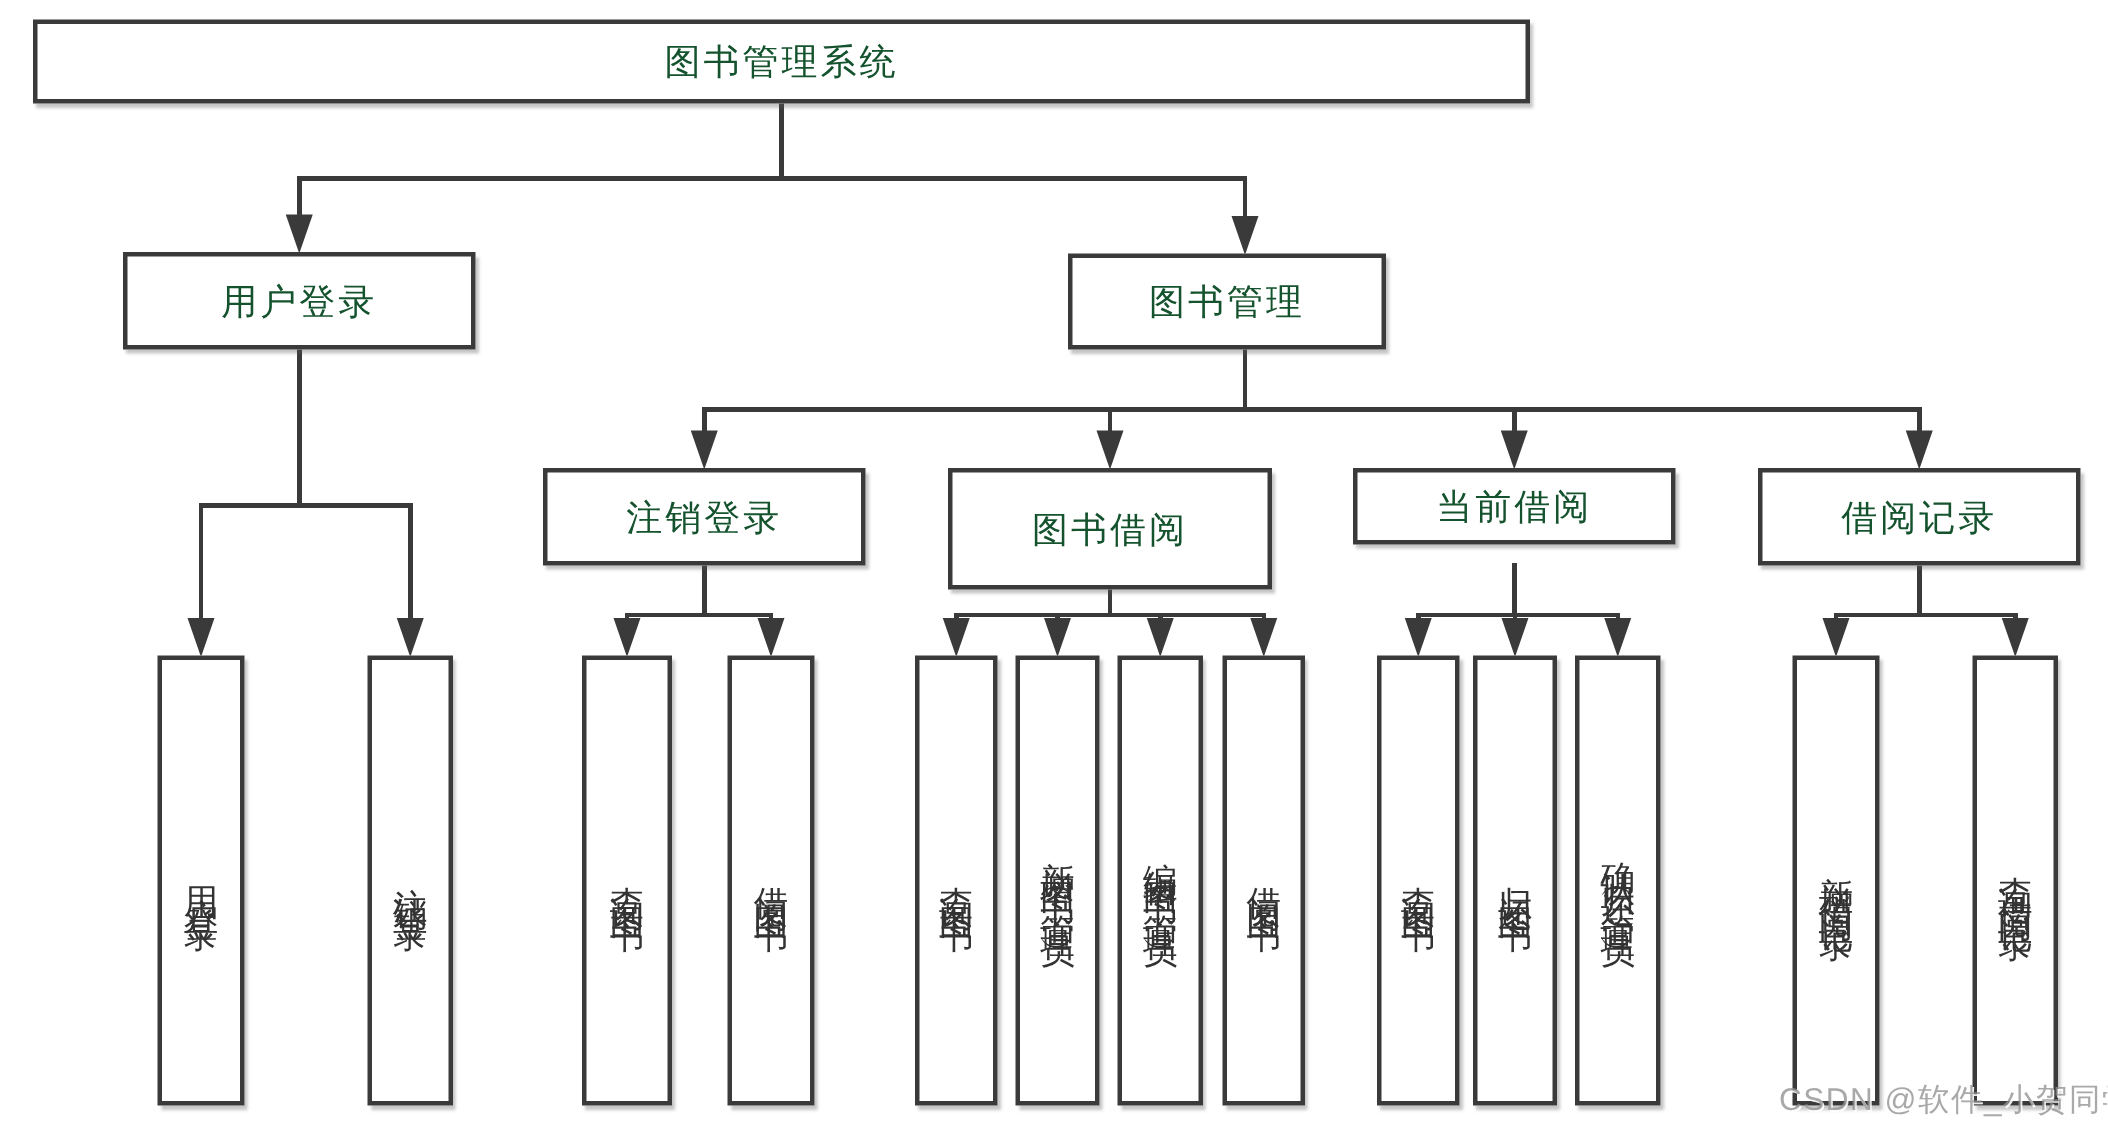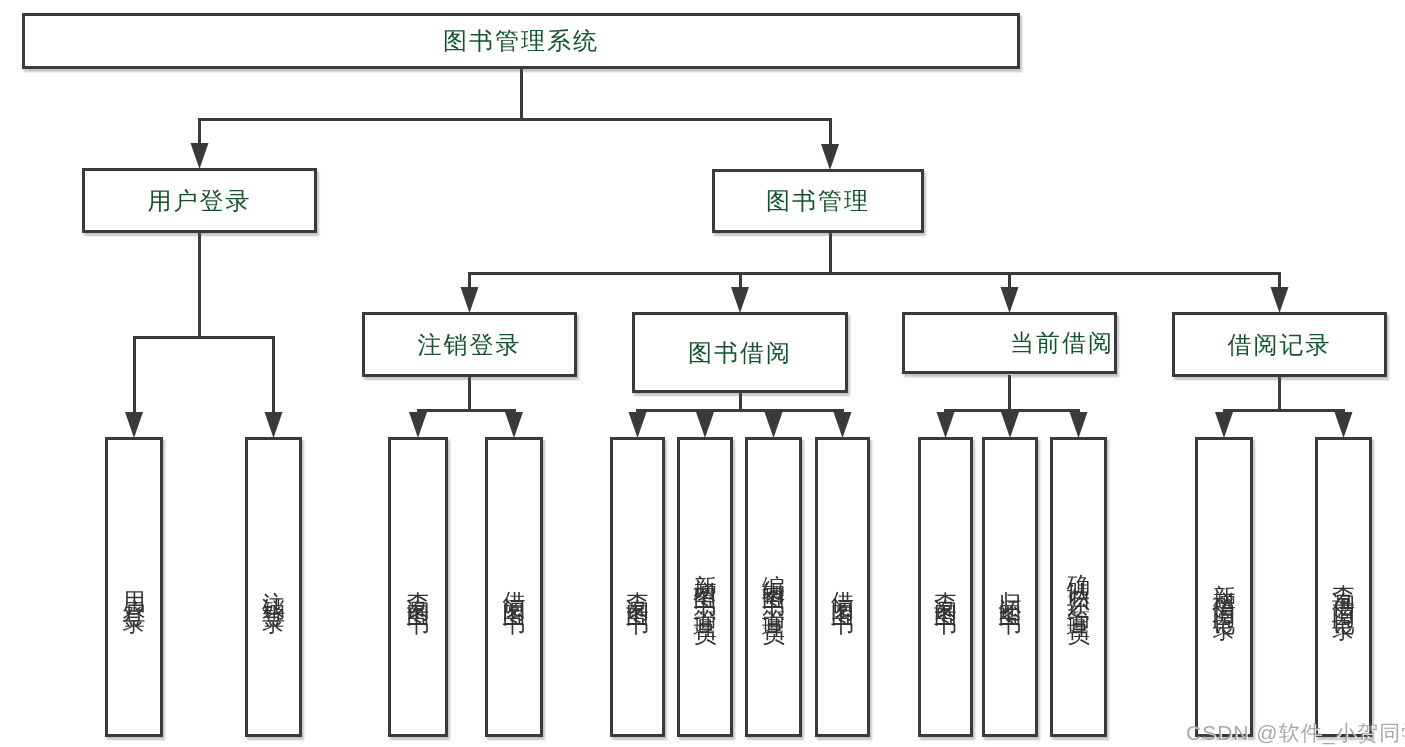--- a/index.html
+++ b/index.html
@@ -146,21 +146,21 @@
       </div>
       <div class="box vbox" style="left: 677px; top: 437px; width: 56px; height: 300px;">
         <span class="label">新增图书（管理员）</span>
       </div>
       <div class="box vbox" style="left: 745px; top: 437px; width: 57px; height: 300px;">
         <span class="label">编辑图书（管理员）</span>
       </div>
       <div class="box vbox" style="left: 815px; top: 437px; width: 55px; height: 300px;">
         <span class="label">借阅图书</span>
       </div>
-      <div class="box hbox" style="left: 902px; top: 312px; width: 215px; height: 62px; justify-content: flex-end;">
+      <div class="box hbox" style="left: 902px; top: 312px; width: 215px; height: 51px;">
         <span class="label">当前借阅</span>
       </div>
       <div class="box vbox" style="left: 918px; top: 437px; width: 55px; height: 300px;">
         <span class="label">查询图书</span>
       </div>
       <div class="box vbox" style="left: 982px; top: 437px; width: 56px; height: 300px;">
         <span class="label">归还图书</span>
       </div>
       <div class="box vbox" style="left: 1050px; top: 437px; width: 57px; height: 300px;">
         <span class="label">确认归还（管理员）</span>

